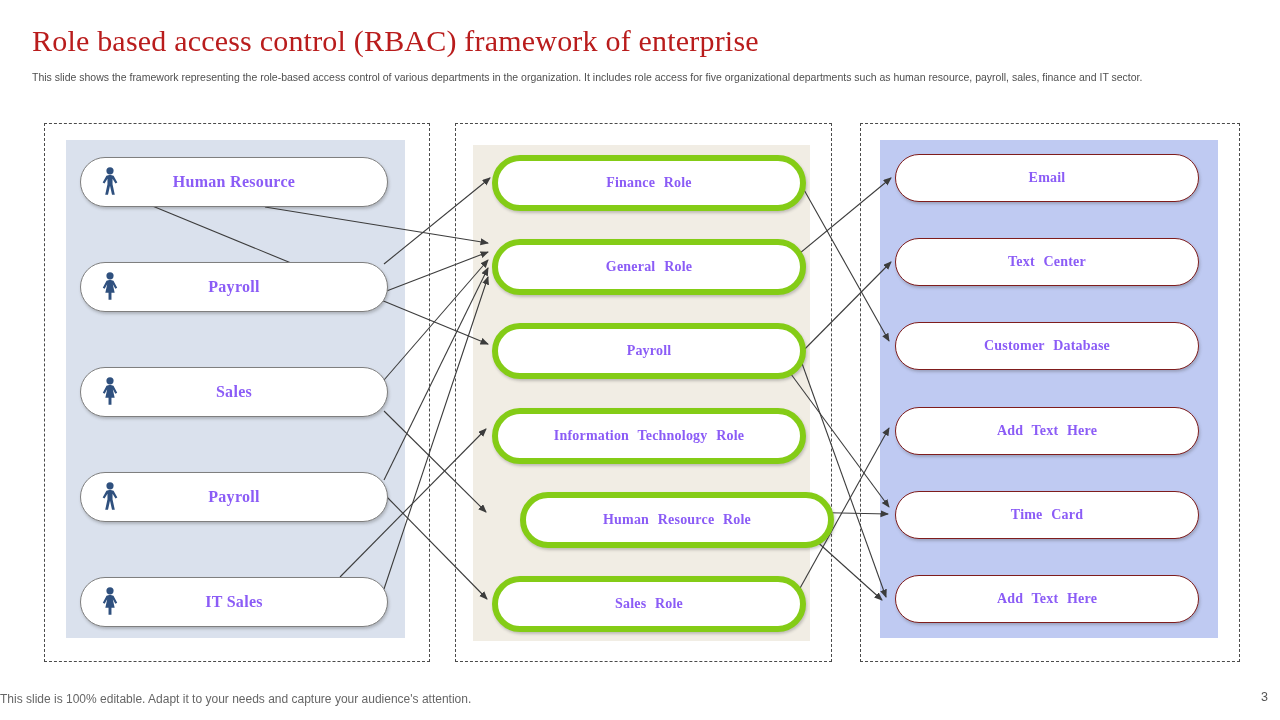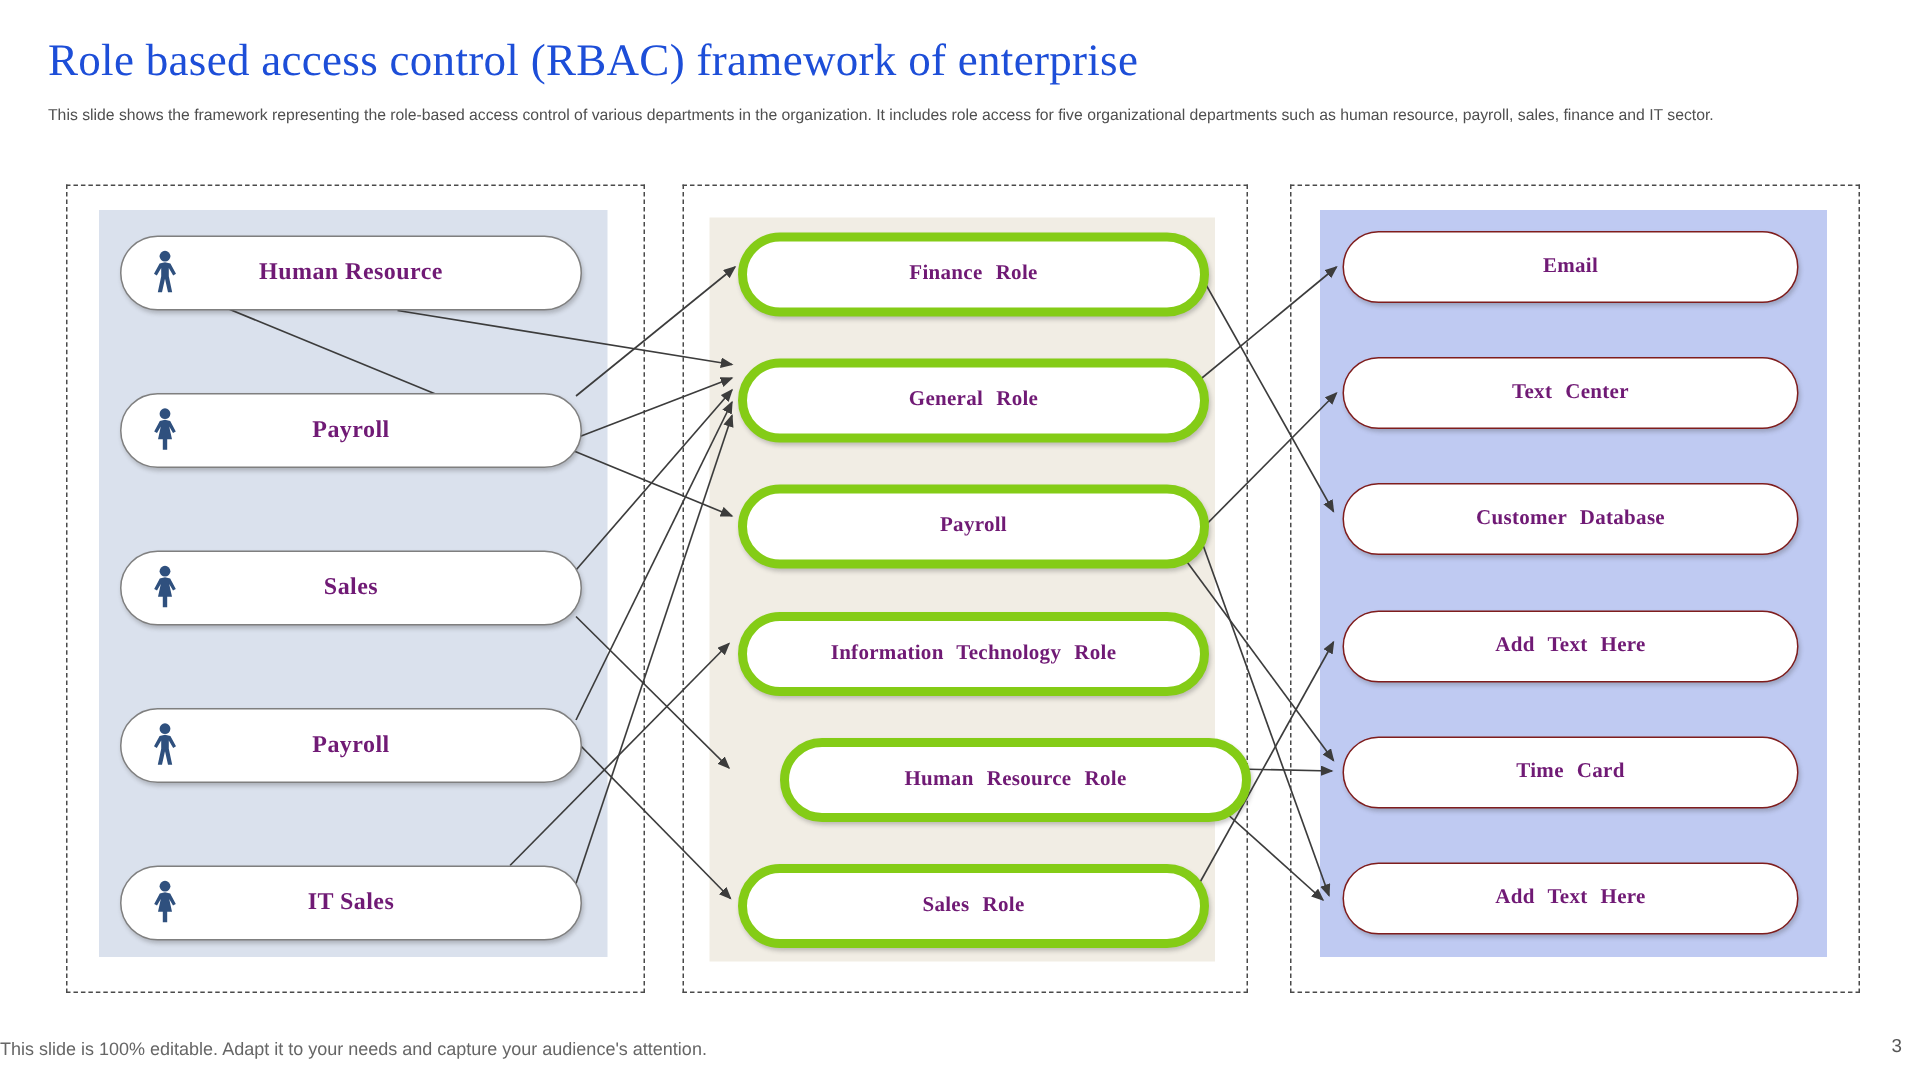--- a/index.html
+++ b/index.html
@@ -2,42 +2,42 @@
 <html><head>
 <meta charset="utf-8">
 <style>
   html,body{margin:0;padding:0;background:#e8e8e8;}
   #slide{
     position:relative;width:1280px;height:720px;background:#ffffff;
     overflow:hidden;font-family:"Liberation Serif",serif;
   }
   #page-title{
     position:absolute;left:32px;top:24px;width:1100px;
-    font-size:30px;font-weight:400;color:#1d4ed8;letter-spacing:.2px;
+    font-size:30px;font-weight:400;color:#b91c1c;letter-spacing:.2px;
   }
   #page-subtitle{
     position:absolute;left:32px;top:71px;width:1180px;
     font-family:"Liberation Sans",sans-serif;font-size:10.5px;color:#4f4f4f;
   }
   .dashed-box{position:absolute;border:1px dashed #4a4a4a;}
   .panel{position:absolute;}
   .panel-left{background:#dae1ed;}
   .panel-mid{background:#f1ede4;}
   .panel-right{background:#bfcaf2;}
   #connector-layer{position:absolute;left:0;top:0;pointer-events:none;}
   .pill{
     position:absolute;background:#ffffff;border-radius:999px;
     display:flex;align-items:center;justify-content:center;
     box-shadow:1px 2px 3px rgba(60,60,60,.28);
   }
   .pill-left{border:1px solid #7f7f7f;}
   .pill-mid{border:6px solid #84cc16;}
   .pill-right{border:1px solid #7f1d1d;}
   .pill-label{
-    font-weight:700;color:#701a75;text-align:left;
+    font-weight:700;color:#8b5cf6;text-align:left;
     font-family:"Liberation Serif",serif;
   }
   .pill-left .pill-label{font-size:16px;letter-spacing:.3px;}
   .pill-mid .pill-label,.pill-right .pill-label{font-size:14px;word-spacing:5px;letter-spacing:.2px;}
   .person-icon{
     position:absolute;left:13px;top:50%;transform:translateY(-50%);
     width:32px;height:36px;display:block;
   }
   #footer-note{
     position:absolute;left:0;top:692px;width:1240px;

